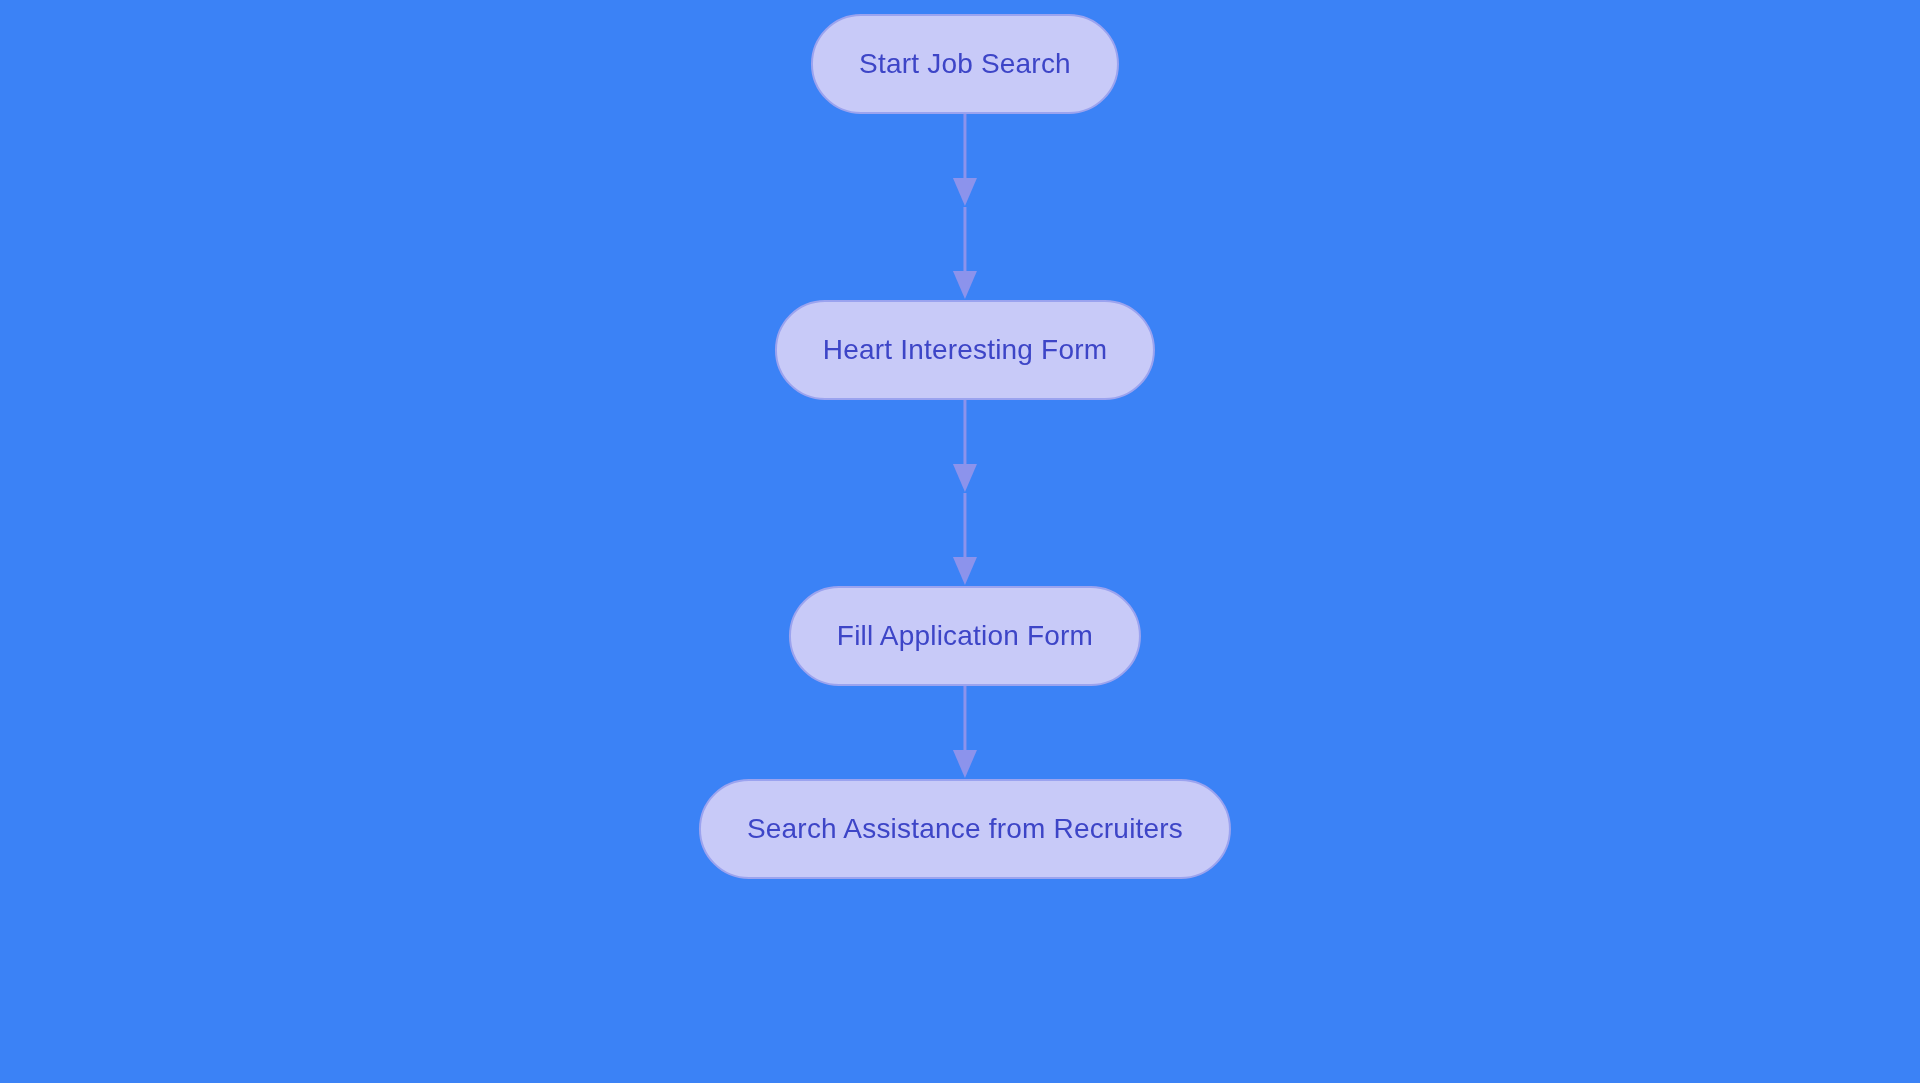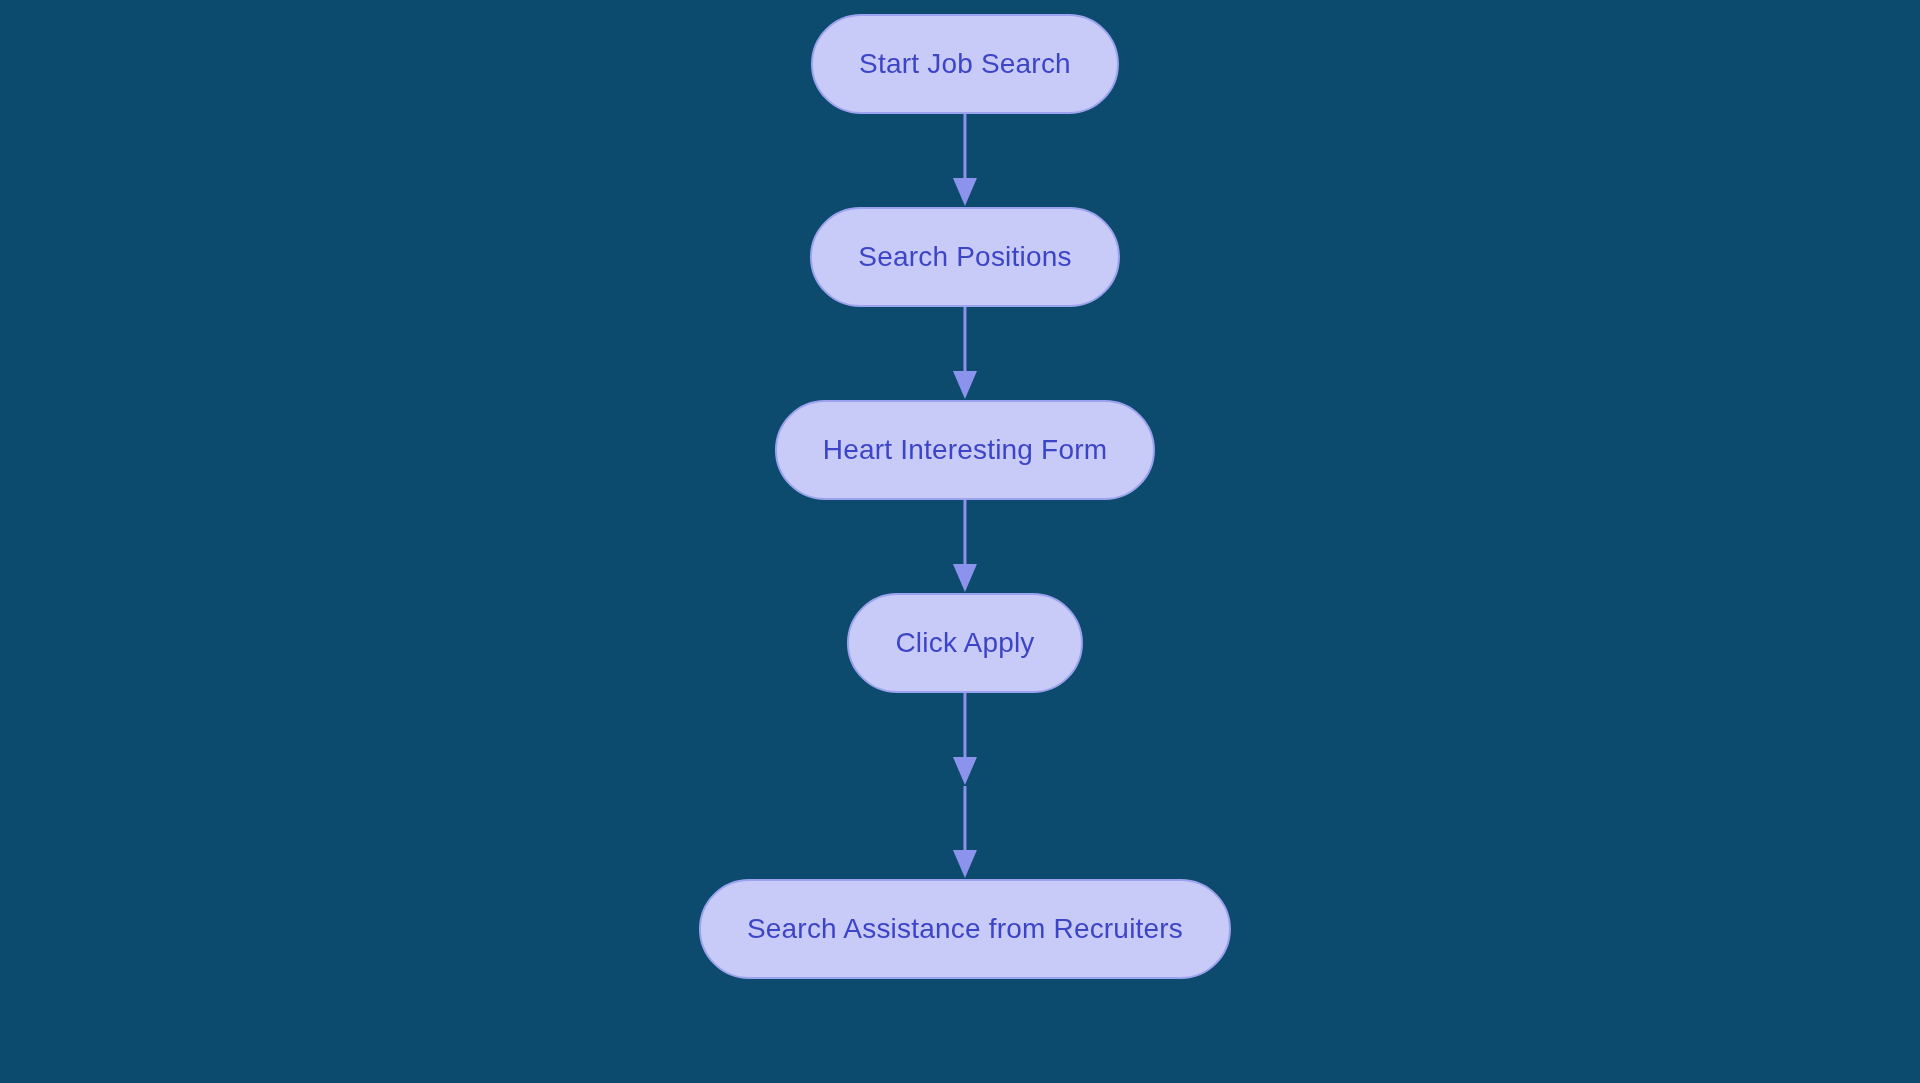--- a/index.html
+++ b/index.html
@@ -1,21 +1,21 @@
 <!DOCTYPE html>
 <html><head>
 <meta charset="utf-8">
 <style>
   * { margin: 0; padding: 0; box-sizing: border-box; }
   html, body { background: #ffffff; }
   .canvas {
     position: relative;
     width: 1920px;
     height: 1083px;
-    background: #0c4a6e;
+    background: #3b82f6;
     overflow: hidden;
     font-family: "Liberation Sans", "DejaVu Sans", sans-serif;
   }
   .flow-column {
     position: absolute;
     top: 14px;
     left: 50%;
     transform: translateX(calc(-50% + 5px));
     display: flex;
     flex-direction: column;
@@ -55,53 +55,50 @@
       <span>Start Job Search</span>
     </div>
 
     <div class="flow-connector">
       <svg width="30" height="93" viewBox="0 0 30 93">
         <line x1="15" y1="0" x2="15" y2="66" stroke="#8c93ec" stroke-width="3"></line>
         <polygon points="3,64 27,64 15,92" fill="#8c93ec"></polygon>
       </svg>
     </div>
 
-    <div class="flow-node">
-      <span>Search Positions</span>
-    </div>
 
     <div class="flow-connector">
       <svg width="30" height="93" viewBox="0 0 30 93">
         <line x1="15" y1="0" x2="15" y2="66" stroke="#8c93ec" stroke-width="3"></line>
         <polygon points="3,64 27,64 15,92" fill="#8c93ec"></polygon>
       </svg>
     </div>
 
     <div class="flow-node">
       <span>Heart Interesting Form</span>
     </div>
 
     <div class="flow-connector">
       <svg width="30" height="93" viewBox="0 0 30 93">
         <line x1="15" y1="0" x2="15" y2="66" stroke="#8c93ec" stroke-width="3"></line>
         <polygon points="3,64 27,64 15,92" fill="#8c93ec"></polygon>
       </svg>
     </div>
 
-    <div class="flow-node">
-      <span>Click Apply</span>
-    </div>
 
     <div class="flow-connector">
       <svg width="30" height="93" viewBox="0 0 30 93">
         <line x1="15" y1="0" x2="15" y2="66" stroke="#8c93ec" stroke-width="3"></line>
         <polygon points="3,64 27,64 15,92" fill="#8c93ec"></polygon>
       </svg>
     </div>
 
+    <div class="flow-node">
+      <span>Fill Application Form</span>
+    </div>
 
     <div class="flow-connector">
       <svg width="30" height="93" viewBox="0 0 30 93">
         <line x1="15" y1="0" x2="15" y2="66" stroke="#8c93ec" stroke-width="3"></line>
         <polygon points="3,64 27,64 15,92" fill="#8c93ec"></polygon>
       </svg>
     </div>
 
     <div class="flow-node">
       <span>Search Assistance from Recruiters</span>

